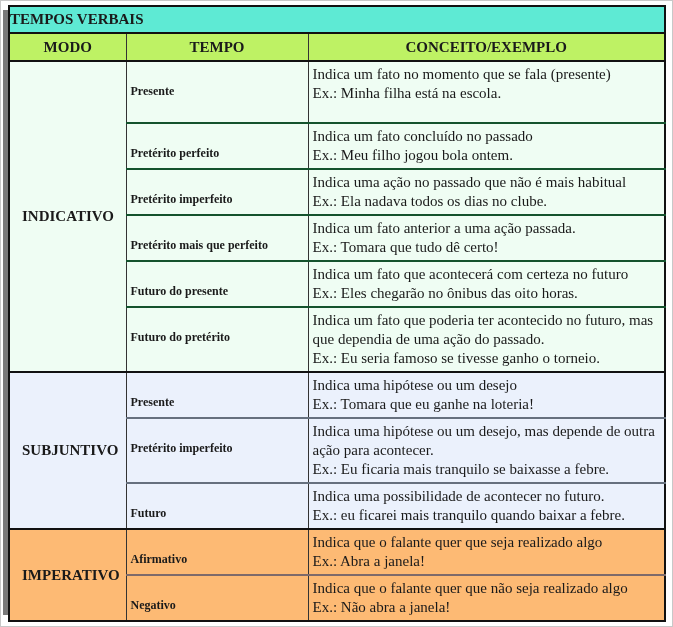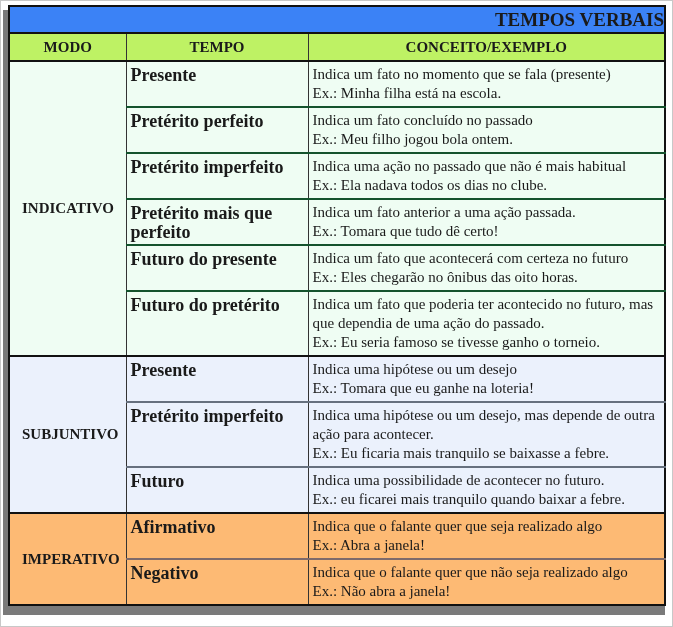--- a/index.html
+++ b/index.html
@@ -17,34 +17,34 @@
   }
   .table-wrap {
     position:absolute; left:8px; top:5px; width:656px;
   }
   table {
     border-collapse:collapse; width:656px; table-layout:fixed;
     border:2px solid #111;
   }
   td, th { vertical-align:top; padding:0; }
   .title-row td {
-    background:#3b82f6; text-align:right; font-weight:bold; font-size:19px;
+    background:#5eead4; text-align:left; font-weight:bold; font-size:15px;
     height:25px; line-height:25px; border-bottom:2px solid #111;
   }
   .head-row th {
     background:#bef264; font-size:15px; height:26px; line-height:26px;
     border-left:1px solid #333; border-bottom:2px solid #111; font-weight:bold;
   }
   .head-row th:first-child { border-left:none; }
   .mood {
     font-weight:bold; font-size:15px; vertical-align:middle; padding-left:4px;
     border-right:1px solid #333;
   }
   .tense {
-    font-weight:bold; font-size:18px; padding:4px 4px 0 4px; line-height:19px;
+    font-weight:bold; font-size:12px; padding:20px 4px 0 4px; line-height:19px;
     border-right:1px solid #333;
   }
   .desc {
     font-size:15px; padding:3px 4px 3px 4px; line-height:19px;
   }
   .desc b { font-weight:normal; }
   .ind td { background:#effdf3; }
   .sub td { background:#ebf1fc; }
   .imp td { background:#fdba74; }
   tr.row td.tense, tr.row td.desc { border-top:2px solid #14532d; }

